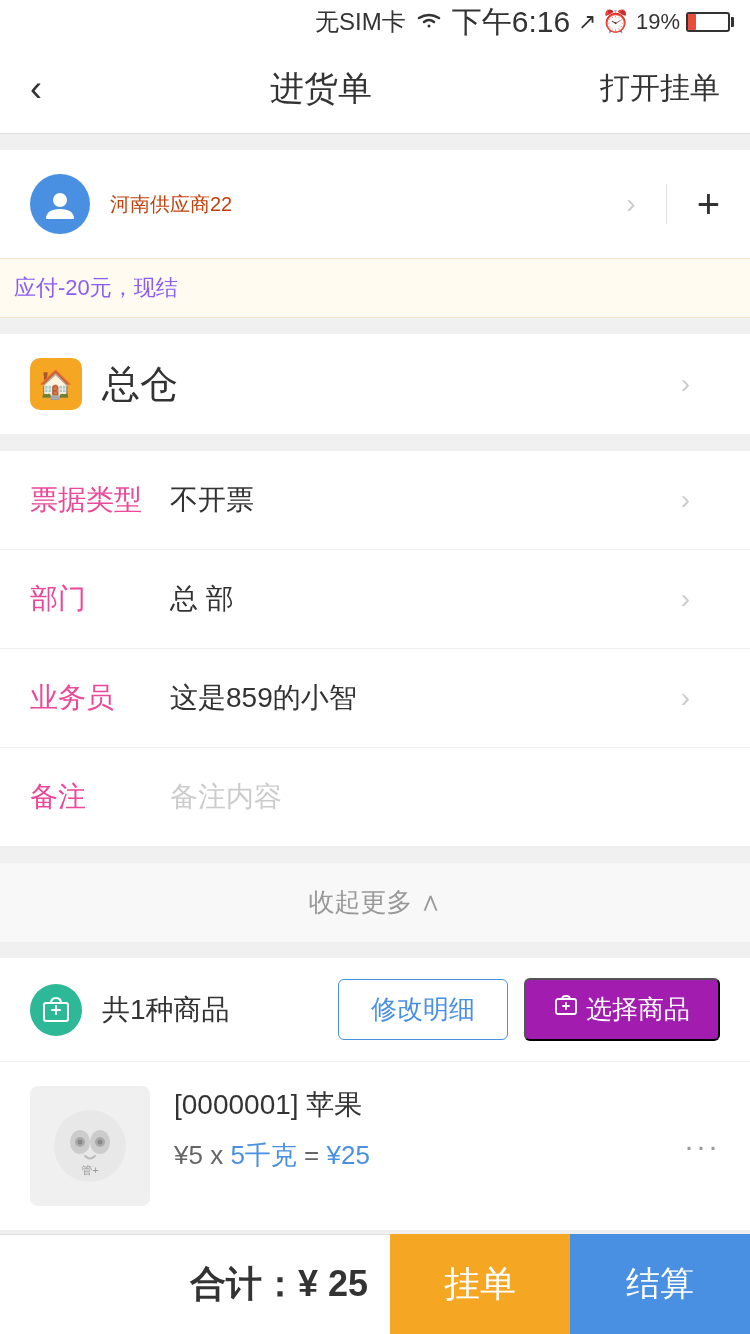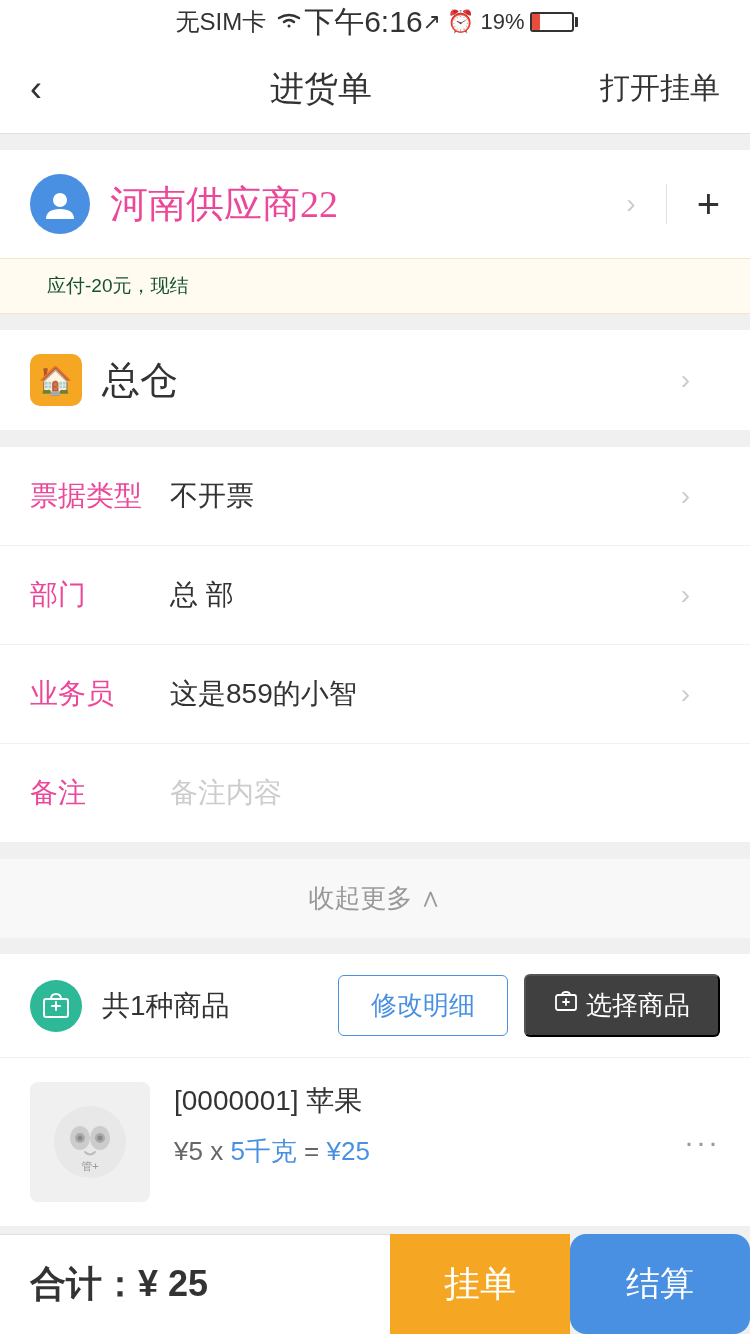--- a/index.html
+++ b/index.html
@@ -13,24 +13,25 @@
       color: #333;
     }
 
     
     .status-bar {
       width: 750px;
       height: 44px;
       background: #fff;
       display: flex;
       align-items: center;
-      justify-content: center;
+      justify-content: flex-end;
       padding: 0 20px;
       font-size: 24px;
       color: #333;
+      gap: 8px;
     }
     .status-left { display: flex; align-items: center; gap: 8px; }
     .status-center { font-size: 30px; font-weight: 500; }
     .status-right { display: flex; align-items: center; gap: 6px; font-size: 22px; }
     .battery-icon {
       width: 44px; height: 20px; border: 2px solid #333; border-radius: 3px; position: relative; display: inline-flex; align-items: center;
     }
     .battery-icon::after { content: ''; width: 3px; height: 10px; background: #333; position: absolute; right: -6px; top: 50%; transform: translateY(-50%); border-radius: 0 1px 1px 0; }
     .battery-fill { height: 100%; width: 20%; background: #e74c3c; border-radius: 1px; }
 
@@ -60,32 +61,32 @@
       display: flex;
       align-items: center;
       padding: 24px 30px;
       background: #fff;
     }
     .supplier-avatar {
       width: 60px; height: 60px; border-radius: 50%; background: #4a90e2;
       display: flex; align-items: center; justify-content: center;
       color: #fff; font-size: 28px; margin-right: 20px; flex-shrink: 0;
     }
-    .supplier-name { flex: 1; font-size: 38px; color: #ec4899; font-family: Liberation Serif, serif; }
+    .supplier-name { flex: 1; font-size: 20px; color: #c2410c; }
     .supplier-right { display: flex; align-items: center; }
     .chevron-right { color: #ccc; font-size: 28px; margin-right: 30px; }
     .divider-v { width: 1px; height: 40px; background: #e0e0e0; margin-right: 30px; }
     .plus-btn { font-size: 40px; color: #333; font-weight: 300; }
 
     
     .notice-bar {
       background: #fffbf0;
-      padding: 14px 47px;
-      font-size: 19px;
-      color: #14532d;
+      padding: 14px 14px;
+      font-size: 22px;
+      color: #8b5cf6;
       border-top: 1px solid #f5e6c8;
       border-bottom: 1px solid #f5e6c8;
     }
 
     
     .warehouse-row {
       display: flex;
       align-items: center;
       padding: 24px 30px;
       background: #fff;
@@ -141,21 +142,21 @@
       font-size: 26px;
       color: #4a90e2;
       background: #fff;
       margin-right: 16px;
     }
     .btn-primary {
       border-radius: 6px;
       padding: 12px 28px;
       font-size: 26px;
       color: #fff;
-      background: #404040;
+      background: #a21caf;
       display: flex;
       align-items: center;
       gap: 8px;
     }
 
     
     .product-item {
       display: flex;
       align-items: flex-start;
       padding: 24px 30px;
@@ -188,22 +189,23 @@
       height: 100px;
       display: flex;
       align-items: stretch;
     }
     .bottom-total {
       flex: 1;
       background: #fff;
       display: flex;
       flex-direction: column;
       justify-content: center;
-      padding: 0 30px;
+      padding: 0 22px;
       border-top: 1px solid #e0e0e0;
+      align-items: flex-end;
     }
     .total-main { font-size: 28px; color: #333; }
     .total-main span { font-size: 36px; font-weight: 600; }
     .total-sub { font-size: 22px; color: #999; margin-top: 4px; }
     .btn-hang {
       width: 180px;
       background: #f5a623;
       color: #fff;
       font-size: 36px;
       display: flex;
@@ -212,21 +214,20 @@
       font-family: Liberation Serif, serif;
     }
     .btn-settle {
       width: 180px;
       background: #4a90e2;
       color: #fff;
       font-size: 34px;
       display: flex;
       align-items: center;
       justify-content: center;
-      border-radius: 16px;
     }
 
     .spacer { height: 16px; background: #f0f0f0; }
     .pb { padding-bottom: 100px; }
   </style>
 </head>
 <body>
 
 <div class="status-bar">
   <div class="status-left">

